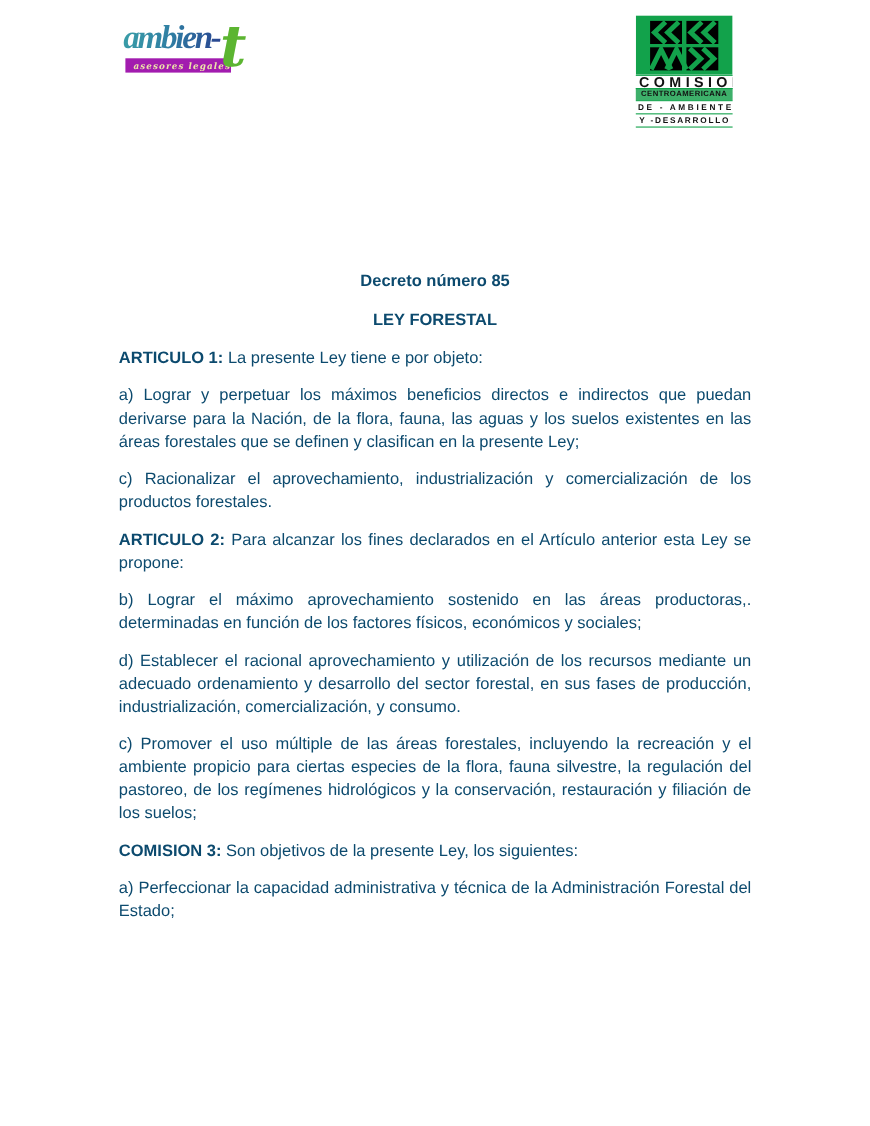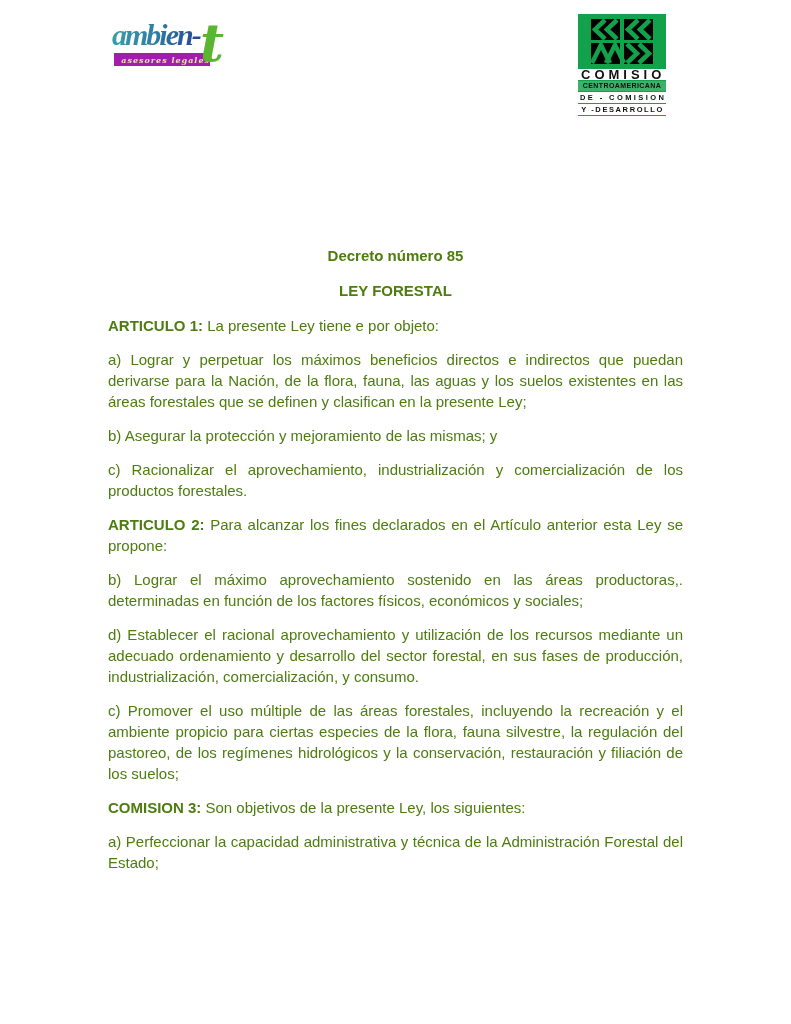--- a/index.html
+++ b/index.html
@@ -67,21 +67,21 @@
   .ccad-row-1 { font-size: 13px; line-height: 11px; letter-spacing: 4px; padding-left: 3px; }
   .ccad-row-2 { font-size: 7px;   line-height: 10px; letter-spacing: 0.4px; background: #3db06a; }
   .ccad-row-3 { font-size: 7.5px; line-height: 11px; letter-spacing: 2.4px; padding-left: 2px; }
   .ccad-row-4 { font-size: 7.5px; line-height: 11px; letter-spacing: 1.6px; padding-left: 1px; }
 
   
   .content {
     position: absolute;
     left: 108px; top: 245px;
     width: 575px;
-    color: #4d7c0f;
+    color: #0c4a6e;
     font-size: 15px; line-height: 21px;
   }
   .doc-title {
     font-weight: bold; text-align: center;
     margin-bottom: 14px;
   }
   .para {
     text-align: justify;
     margin-bottom: 13px;
   }
@@ -115,34 +115,33 @@
 
       <polyline points="14,49 23,31 32,49" fill="none" stroke="#12a24b" stroke-width="4.5"></polyline>
       <polyline points="28,49 37,31 46,49" fill="none" stroke="#12a24b" stroke-width="4.5"></polyline>
 
       <polyline points="49,30 59,39.5 49,49" fill="none" stroke="#12a24b" stroke-width="4.5"></polyline>
       <polyline points="61,30 71,39.5 61,49" fill="none" stroke="#12a24b" stroke-width="4.5"></polyline>
     </svg>
     <div class="ccad-caption">
       <div class="ccad-row ccad-row-1">COMISION</div>
       <div class="ccad-row ccad-row-2">CENTROAMERICANA</div>
-      <div class="ccad-row ccad-row-3">DE - COMISION</div>
+      <div class="ccad-row ccad-row-3">DE - AMBIENTE</div>
       <div class="ccad-row ccad-row-4">Y -DESARROLLO</div>
     </div>
   </div>
 
   <div class="content">
     <p class="doc-title">Decreto número 85</p>
     <p class="doc-title">LEY FORESTAL</p>
 
     <p class="para"><span class="b">ARTICULO 1:</span><span> La presente Ley tiene e por objeto:</span></p>
 
     <p class="para"><span>a) Lograr y perpetuar los máximos beneficios directos e indirectos que puedan derivarse para la Nación, de la flora, fauna, las aguas y los suelos existentes en las áreas forestales que se definen y clasifican en la presente Ley;</span></p>
 
-    <p class="para"><span>b) Asegurar la protección y mejoramiento de las mismas; y</span></p>
 
     <p class="para"><span>c) Racionalizar el aprovechamiento, industrialización y comercialización de los productos forestales.</span></p>
 
     <p class="para"><span class="b">ARTICULO 2:</span><span> Para alcanzar  los fines declarados en el Artículo anterior esta Ley se propone:</span></p>
 
 
     <p class="para"><span>b) Lograr el máximo aprovechamiento sostenido en las áreas productoras,. determinadas en función de los factores físicos, económicos y sociales;</span></p>
 
     <p class="para"><span>d) Establecer el racional aprovechamiento y utilización de los recursos mediante un adecuado ordenamiento y desarrollo del sector forestal, en sus fases de producción, industrialización, comercialización, y consumo.</span></p>
 

